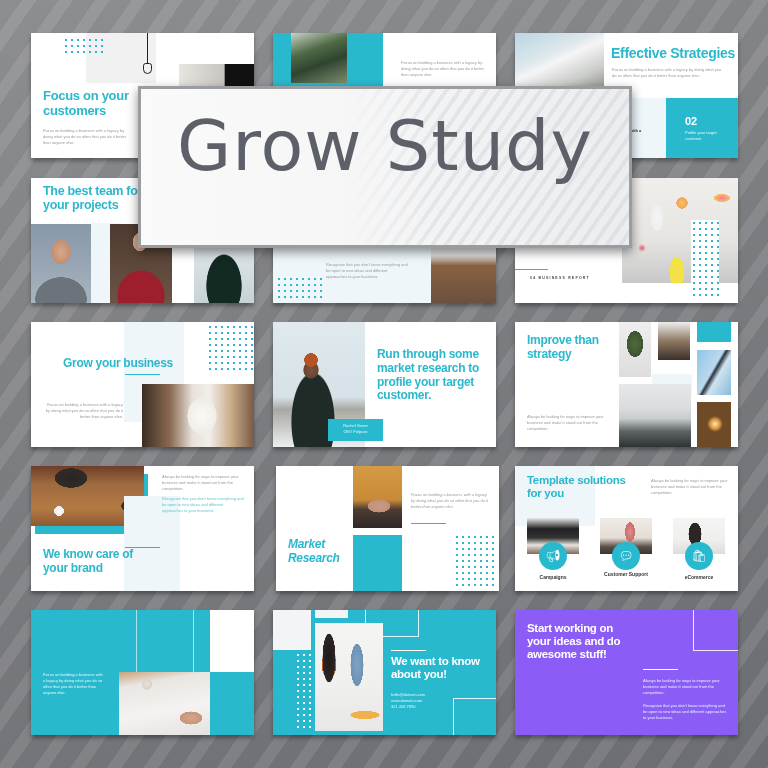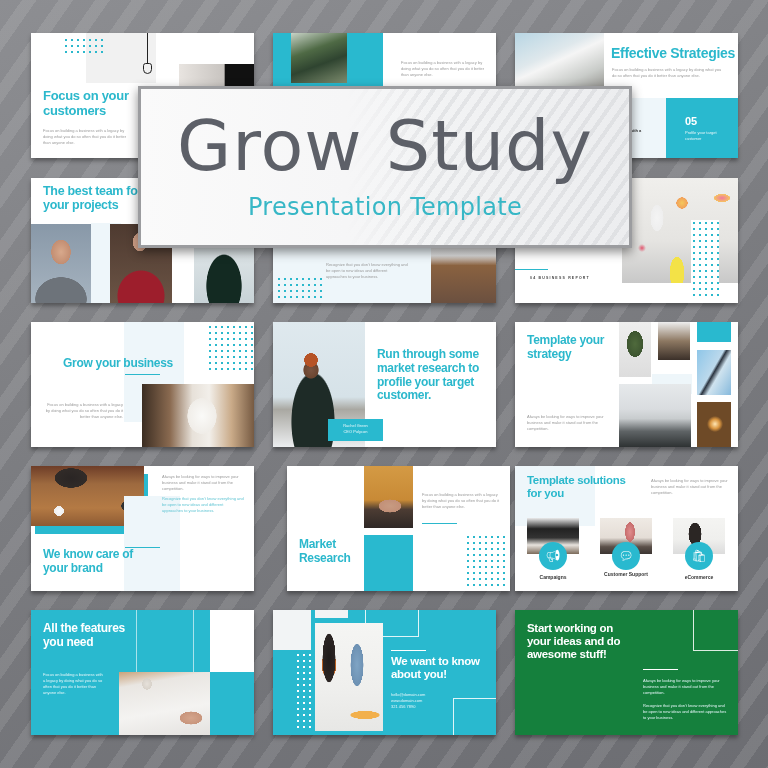--- a/index.html
+++ b/index.html
@@ -55,21 +55,21 @@
   <div class="p" style="left:128px;top:27px;width:86px">Focus on building a business with a legacy by doing what you do so often that you do it better than anyone else.</div>
 </div>
 
 <div class="slide" style="left:515px;top:33px;">
   <div class="img" style="left:0;top:0;width:89px;height:65px;background:linear-gradient(155deg,#b8d6e4 0%,#dfe8ec 35%,#f5f5f5 45%,#c9ccc9 70%,#7d7b76 100%)"></div>
   <div class="h" style="left:96px;top:12px;width:125px;font-size:14px;white-space:nowrap">Effective Strategies</div>
   <div class="p" style="left:97px;top:34px;width:112px">Focus on building a business with a legacy by doing what you do so often that you do it better than anyone else.</div>
   <div class="pale" style="left:0;top:65px;width:151px;height:60px"></div>
   <div class="p" style="left:115px;top:95px;width:30px;color:#333;font-weight:bold">with a</div>
   <div class="tealbox" style="left:151px;top:65px;width:72px;height:60px"></div>
-  <div style="position:absolute;left:170px;top:82px;font-size:11px;font-weight:bold;color:#fff">05</div>
+  <div style="position:absolute;left:170px;top:82px;font-size:11px;font-weight:bold;color:#fff">02</div>
   <div class="p white" style="left:170px;top:97px;width:40px">Profile your target customer</div>
 </div>
 
 <div class="slide" style="left:31px;top:178px;">
   <div class="h" style="left:12px;top:6px;width:110px;font-size:12.5px">The best team for your projects</div>
   <div class="pale" style="left:60px;top:45px;width:30px;height:80px"></div>
   <div class="img" style="left:0;top:46px;width:60px;height:79px;background:radial-gradient(ellipse 16px 20px at 30px 28px,#d8a98c 0%,#c38e72 60%,transparent 62%),radial-gradient(ellipse 26px 22px at 30px 75px,#6d737a 0%,#6d737a 98%,transparent 100%),linear-gradient(180deg,#8898a8,#a7b4c0)"></div>
   <div class="img" style="left:79px;top:46px;width:62px;height:79px;background:radial-gradient(ellipse 12px 15px at 30px 18px,#e0b097 0%,#d2a086 60%,transparent 62%),radial-gradient(ellipse 24px 26px at 31px 72px,#9d1e2c 0%,#9d1e2c 96%,transparent 100%),linear-gradient(180deg,#4e3a30,#6b5445)"></div>
   <div class="img" style="left:163px;top:46px;width:60px;height:79px;background:radial-gradient(ellipse 18px 32px at 30px 62px,#132a22 0%,#132a22 96%,transparent 100%),linear-gradient(180deg,#e7ecee,#c8d3d7)"></div>
 </div>
@@ -100,42 +100,42 @@
 
 <div class="slide" style="left:273px;top:322px;">
   <div class="img" style="left:0;top:0;width:92px;height:125px;background:radial-gradient(circle 7px at 38px 38px,#b65326 0%,#b65326 95%,transparent 100%),radial-gradient(ellipse 8px 9px at 38px 48px,#7a5440 0%,#6b4530 90%,transparent 100%),radial-gradient(ellipse 22px 50px at 40px 100px,#1e2b27 0%,#1e2b27 96%,transparent 100%),linear-gradient(180deg,#dfe9ee 0%,#d6e2e8 60%,#a9a8a2 70%,#eceef0 100%)"></div>
   <div class="h" style="left:104px;top:26px;width:112px;font-size:12px">Run through some market research to profile your target customer.</div>
   <div class="tealbox" style="left:55px;top:97px;width:55px;height:22px"></div>
   <div class="p white" style="left:55px;top:101px;width:55px;text-align:center">Rachel Green</div>
   <div class="p white" style="left:55px;top:107px;width:55px;text-align:center">CEO Polycon</div>
 </div>
 
 <div class="slide" style="left:515px;top:322px;">
-  <div class="h" style="left:12px;top:12px;width:90px;font-size:12px">Template your strategy</div>
+  <div class="h" style="left:12px;top:12px;width:90px;font-size:12px">Improve than strategy</div>
   <div class="p" style="left:12px;top:92px;width:82px">Always be looking for ways to improve your business and make it stand out from the competition.</div>
   <div class="img" style="left:104px;top:0;width:32px;height:55px;background:radial-gradient(ellipse 10px 16px at 16px 22px,#4f6a3c 0%,#3d5530 80%,transparent 82%),linear-gradient(180deg,#eee,#ddd)"></div>
   <div class="img" style="left:143px;top:0;width:32px;height:38px;background:linear-gradient(180deg,#eee 0%,#8d7862 50%,#3b3029 100%)"></div>
   <div class="tealbox" style="left:182px;top:0;width:34px;height:20px"></div>
   <div class="pale" style="left:137px;top:52px;width:40px;height:20px"></div>
   <div class="img" style="left:182px;top:28px;width:34px;height:45px;background:linear-gradient(120deg,#8ec6e8 0%,#bcd9ec 45%,#2b3440 50%,#cfe3ef 60%,#86b9dc 100%)"></div>
   <div class="img" style="left:104px;top:62px;width:72px;height:63px;background:linear-gradient(180deg,#e6e9eb 0%,#d9dcdf 40%,#c8ccce 55%,#5f6466 75%,#2e3233 100%)"></div>
   <div class="img" style="left:182px;top:80px;width:34px;height:45px;background:radial-gradient(circle 8px at 18px 22px,#ffe6b3 0%,#d9953f 60%,#6e4a27 100%)"></div>
 </div>
 
 <div class="slide" style="left:31px;top:466px;">
   <div class="tealbox" style="left:4px;top:8px;width:113px;height:60px"></div>
   <div class="img" style="left:0;top:0;width:113px;height:60px;background:radial-gradient(ellipse 12px 8px at 100px 40px,#222 0%,#333 80%,transparent 82%),radial-gradient(ellipse 6px 6px at 28px 45px,#fafafa 0%,#eee 80%,transparent 82%),radial-gradient(ellipse 20px 12px at 40px 12px,#2a2524 0%,#312b28 80%,transparent 82%),linear-gradient(180deg,#6e3d28 0%,#9e6a3f 30%,#b47a44 70%,#8d5a33 100%)"></div>
   <div class="pale" style="left:93px;top:30px;width:56px;height:95px"></div>
   <div class="bar" style="left:94px;top:81px;width:35px;height:1px"></div>
   <div class="h" style="left:12px;top:82px;width:100px;font-size:12px">We know care of your brand</div>
   <div class="p" style="left:131px;top:8px;width:83px">Always be looking for ways to improve your business and make it stand out from the competition.</div>
   <div class="p teal" style="left:131px;top:30px;width:83px;color:#64c6d4">Recognize that you don't know everything and be open to new ideas and different approaches to your business.</div>
 </div>
 
-<div class="slide" style="left:287px;top:466px;">
+<div class="slide" style="left:276px;top:466px;font-style:italic;">
   <div class="img" style="left:77px;top:0;width:49px;height:62px;background:radial-gradient(ellipse 14px 8px at 26px 40px,#c79b82 0%,#c29078 80%,transparent 82%),linear-gradient(180deg,#d49a44 0%,#c88a36 55%,#4c3c33 70%,#2f2826 100%)"></div>
   <div class="tealbox" style="left:77px;top:69px;width:49px;height:56px"></div>
   <div class="h" style="left:12px;top:72px;width:60px;font-size:12px">Market Research</div>
   <div class="p" style="left:135px;top:26px;width:80px">Focus on building a business with a legacy by doing what you do so often that you do it better than anyone else.</div>
   <div class="bar" style="left:135px;top:57px;width:35px;height:1px"></div>
   <div class="dots" style="left:178px;top:68px;width:44px;height:55px"></div>
 </div>
 
 <div class="slide" style="left:515px;top:466px;">
   <div class="pale" style="left:0;top:0;width:80px;height:60px"></div>
@@ -152,44 +152,42 @@
 
   <div class="img" style="left:158px;top:52px;width:52px;height:36px;background:radial-gradient(ellipse 8px 14px at 22px 16px,#2b2624 0%,#2b2624 80%,transparent 82%),linear-gradient(180deg,#f4f4f2 0%,#efefed 60%,#dcdcdc 100%)"></div>
   <div class="circle" style="left:170px;top:76px">🛍︎</div>
   <div class="cap" style="left:159px;top:108px">eCommerce</div>
 </div>
 
 <div class="slide" style="left:31px;top:610px;background:#29b9cf">
   <div class="line" style="left:105px;top:0;width:0;height:62px;border-width:0 0 0 1px;border-color:rgba(255,255,255,0.6)"></div>
   <div class="line" style="left:162px;top:0;width:0;height:62px;border-width:0 0 0 1px;border-color:rgba(255,255,255,0.6)"></div>
   <div style="position:absolute;left:179px;top:0;width:44px;height:62px;background:#fff"></div>
-  <div class="h white" style="left:12px;top:12px;width:90px;font-size:12px">All the features you need</div>
   <div class="p white" style="left:12px;top:62px;width:62px">Focus on building a business with a legacy by doing what you do so often that you do it better than anyone else.</div>
   <div class="img" style="left:88px;top:62px;width:91px;height:63px;background:radial-gradient(ellipse 14px 8px at 72px 46px,#d4a58c 0%,#c8957c 80%,transparent 82%),radial-gradient(ellipse 6px 7px at 28px 12px,#e6e1da 0%,#d8d2ca 80%,transparent 82%),linear-gradient(170deg,#c9a27a 0%,#e9e6e2 20%,#f4f3f1 60%,#e4e2df 100%)"></div>
 </div>
 
 <div class="slide" style="left:273px;top:610px;background:#29b9cf">
   <div style="position:absolute;left:0;top:0;width:38px;height:40px;background:#f2f4f5"></div>
   <div style="position:absolute;left:42px;top:0;width:33px;height:8px;background:#f2f4f5"></div>
   <div class="line" style="left:92px;top:-1px;width:54px;height:28px;border-top:0"></div>
   <div class="dots w" style="left:22px;top:42px;width:40px;height:80px"></div>
   <div class="img" style="left:42px;top:13px;width:68px;height:108px;background:radial-gradient(ellipse 8px 30px at 14px 35px,#1f1b1a 0%,#2c2523 80%,transparent 82%),radial-gradient(ellipse 9px 16px at 14px 42px,#c86d2c 0%,#b85e20 80%,transparent 82%),radial-gradient(ellipse 8px 26px at 42px 42px,#7fa4c4 0%,#6d91b3 80%,transparent 82%),radial-gradient(ellipse 18px 5px at 50px 92px,#f2b04c 0%,#f2b04c 80%,transparent 82%),linear-gradient(180deg,#f5f5f3 0%,#efefed 60%,#e7e7e5 100%)"></div>
   <div class="bar w" style="left:118px;top:40px;width:35px;height:1px"></div>
   <div class="h white" style="left:118px;top:45px;width:100px;font-size:11.5px">We want to know about you!</div>
   <div class="p white" style="left:118px;top:82px;width:60px">hello@domain.com</div>
   <div class="p white" style="left:118px;top:88px;width:60px">www.domain.com</div>
   <div class="p white" style="left:118px;top:94px;width:60px">321 456 7890</div>
   <div class="line" style="left:180px;top:88px;width:44px;height:40px;border-right:0;border-bottom:0"></div>
 </div>
 
-<div class="slide" style="left:515px;top:610px;background:#15803d">
+<div class="slide" style="left:515px;top:610px;background:#8b5cf6">
   <div class="line" style="left:178px;top:-1px;width:46px;height:42px;border-top:0;border-right:0"></div>
   <div class="h white" style="left:12px;top:12px;width:110px;font-size:11.5px">Start working on your ideas and do awesome stuff!</div>
   <div class="bar w" style="left:128px;top:59px;width:35px;height:1px"></div>
   <div class="p white" style="left:128px;top:68px;width:84px">Always be looking for ways to improve your business and make it stand out from the competition.</div>
   <div class="p white" style="left:128px;top:93px;width:84px">Recognize that you don't know everything and be open to new ideas and different approaches to your business.</div>
 </div>
 
 <div class="hero">
   <div class="hero-fade"></div>
   <div class="hero-title">Grow Study</div>
-  <div class="hero-sub">Presentation Template</div>
 </div>
 
 </body></html>

